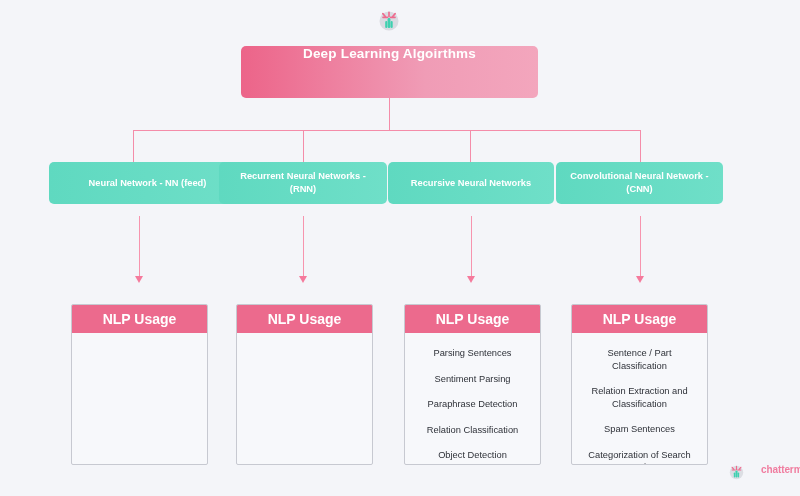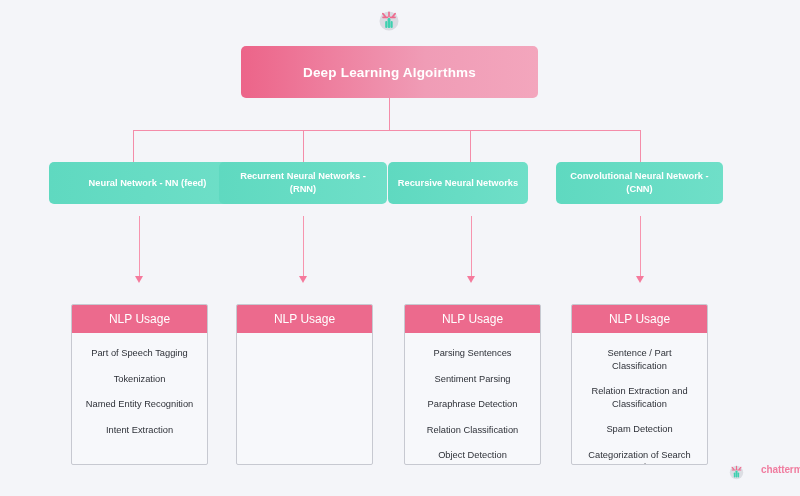--- a/index.html
+++ b/index.html
@@ -35,21 +35,21 @@
   
   .root-box {
     position: absolute;
     left: 241px;
     top: 46px;
     width: 297px;
     height: 52px;
     border-radius: 5px;
     background: linear-gradient(90deg, #ec6489 0%, #f09cb6 62%, #f3a6bd 100%);
     display: flex;
-    align-items: center;
+    align-items: flex-start;
     justify-content: center;
   }
   .root-box .label {
     color: #ffffff;
     font-size: 13.5px;
     font-weight: bold;
     letter-spacing: 0.2px;
   }
 
   
@@ -106,22 +106,22 @@
   }
   .card-header {
     height: 28px;
     background: #ec6a8d;
     display: flex;
     align-items: center;
     justify-content: center;
   }
   .card-header .label {
     color: #ffffff;
-    font-size: 12px;
-    font-weight: normal;
+    font-size: 14px;
+    font-weight: bold;
   }
   .card-body {
     padding: 14px 8px 10px 8px;
     display: flex;
     flex-direction: column;
     align-items: center;
   }
   .card-item {
     font-size: 9.3px;
     color: #2e3138;
@@ -178,21 +178,21 @@
   <div class="conn v" style="left:303px; top:130px; height:32px;"></div>
   <div class="conn v" style="left:470px; top:130px; height:32px;"></div>
   <div class="conn v" style="left:640px; top:130px; height:32px;"></div>
 
   <div class="cat-box" style="left:49px; width:197px;align-items:center;">
     <span class="label">Neural Network - NN (feed)</span>
   </div>
   <div class="cat-box" style="left:219px; width:168px;">
     <span class="label">Recurrent Neural Networks - (RNN)</span>
   </div>
-  <div class="cat-box" style="left:388px; width:140px;">
+  <div class="cat-box" style="left:388px; width:166px;">
     <span class="label">Recursive Neural Networks</span>
   </div>
   <div class="cat-box" style="left:556px; width:167px;">
     <span class="label">Convolutional Neural Network - (CNN)</span>
   </div>
 
   <div class="arrow-line" style="left:139px; top:216px; height:62px;"></div>
   <div class="arrow-head" style="left:135px; top:276px;"></div>
 
   <div class="arrow-line" style="left:303px; top:216px; height:62px;"></div>
@@ -200,26 +200,20 @@
 
   <div class="arrow-line" style="left:471px; top:216px; height:62px;"></div>
   <div class="arrow-head" style="left:467px; top:276px;"></div>
 
   <div class="arrow-line" style="left:640px; top:216px; height:62px;"></div>
   <div class="arrow-head" style="left:636px; top:276px;"></div>
 
   <div class="card" style="left:71px; width:137px; height:161px;">
     <div class="card-header">
       <span class="label">NLP Usage</span>
-    </div>
-    <div class="card-body">
-      <div class="card-item">Part of Speech Tagging</div>
-      <div class="card-item">Tokenization</div>
-      <div class="card-item">Named Entity Recognition</div>
-      <div class="card-item">Intent Extraction</div>
     </div>
   </div>
 
   <div class="card" style="left:236px; width:137px; height:161px;">
     <div class="card-header">
       <span class="label">NLP Usage</span>
     </div>
   </div>
 
   <div class="card" style="left:404px; width:137px; height:161px;">
@@ -235,21 +229,21 @@
     </div>
   </div>
 
   <div class="card" style="left:571px; width:137px; height:161px;">
     <div class="card-header">
       <span class="label">NLP Usage</span>
     </div>
     <div class="card-body">
       <div class="card-item">Sentence / Part Classification</div>
       <div class="card-item">Relation Extraction and Classification</div>
-      <div class="card-item">Spam Detection</div>
+      <div class="card-item">Spam Sentences</div>
       <div class="card-item">Categorization of Search Queries</div>
     </div>
   </div>
 
   <div class="brand">
     <span>
       <svg width="17" height="17" viewBox="0 0 24 24" aria-hidden="true">
         <circle cx="12" cy="12" r="9.5" fill="#dcdee4"></circle>
         <rect x="10.6" y="9" width="2.8" height="10" rx="1.2" fill="#3fd0b0"></rect>
         <rect x="8.2" y="12" width="2.1" height="7" rx="1" fill="#3fd0b0"></rect>

